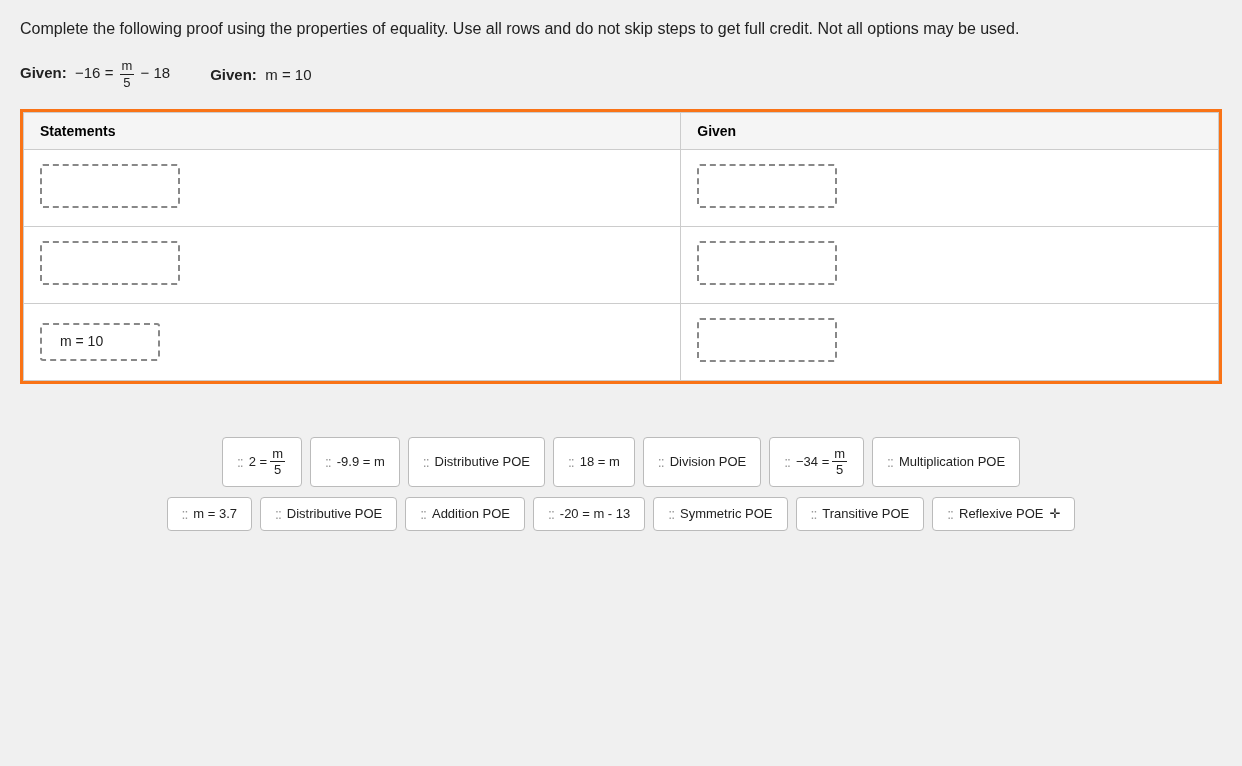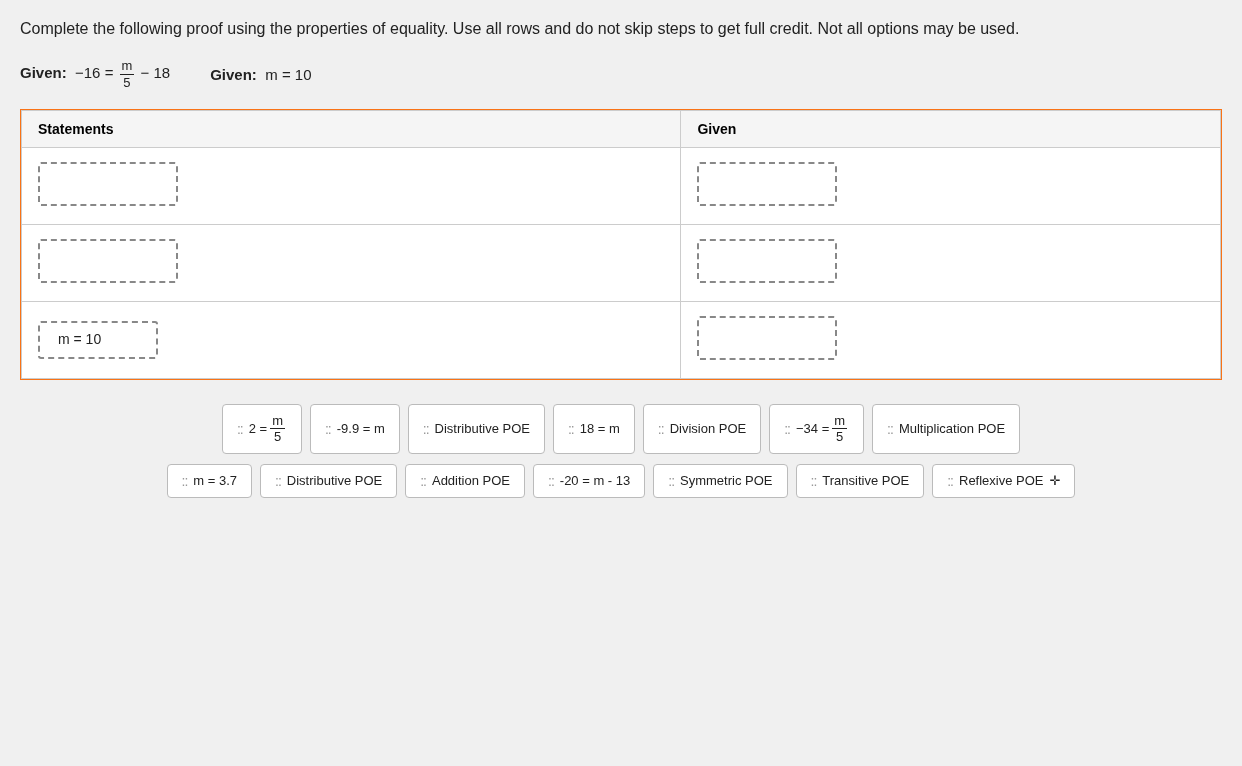--- a/index.html
+++ b/index.html
@@ -28,22 +28,22 @@
       margin-bottom: 18px;
       display: flex;
       align-items: center;
       gap: 40px;
     }
     .given-prove span {
       font-weight: normal;
     }
     .proof-table-wrapper {
       background: #fff;
-      border: 1px solid #f97316;
-      margin-bottom: 14px;
+      border: 3px solid #f97316;
+      margin-bottom: 43px;
     }
     .proof-table {
       width: 100%;
       border-collapse: collapse;
     }
     .proof-table th {
       background: #f5f5f5;
       border: 1px solid #ccc;
       padding: 10px 16px;
       font-size: 14px;

